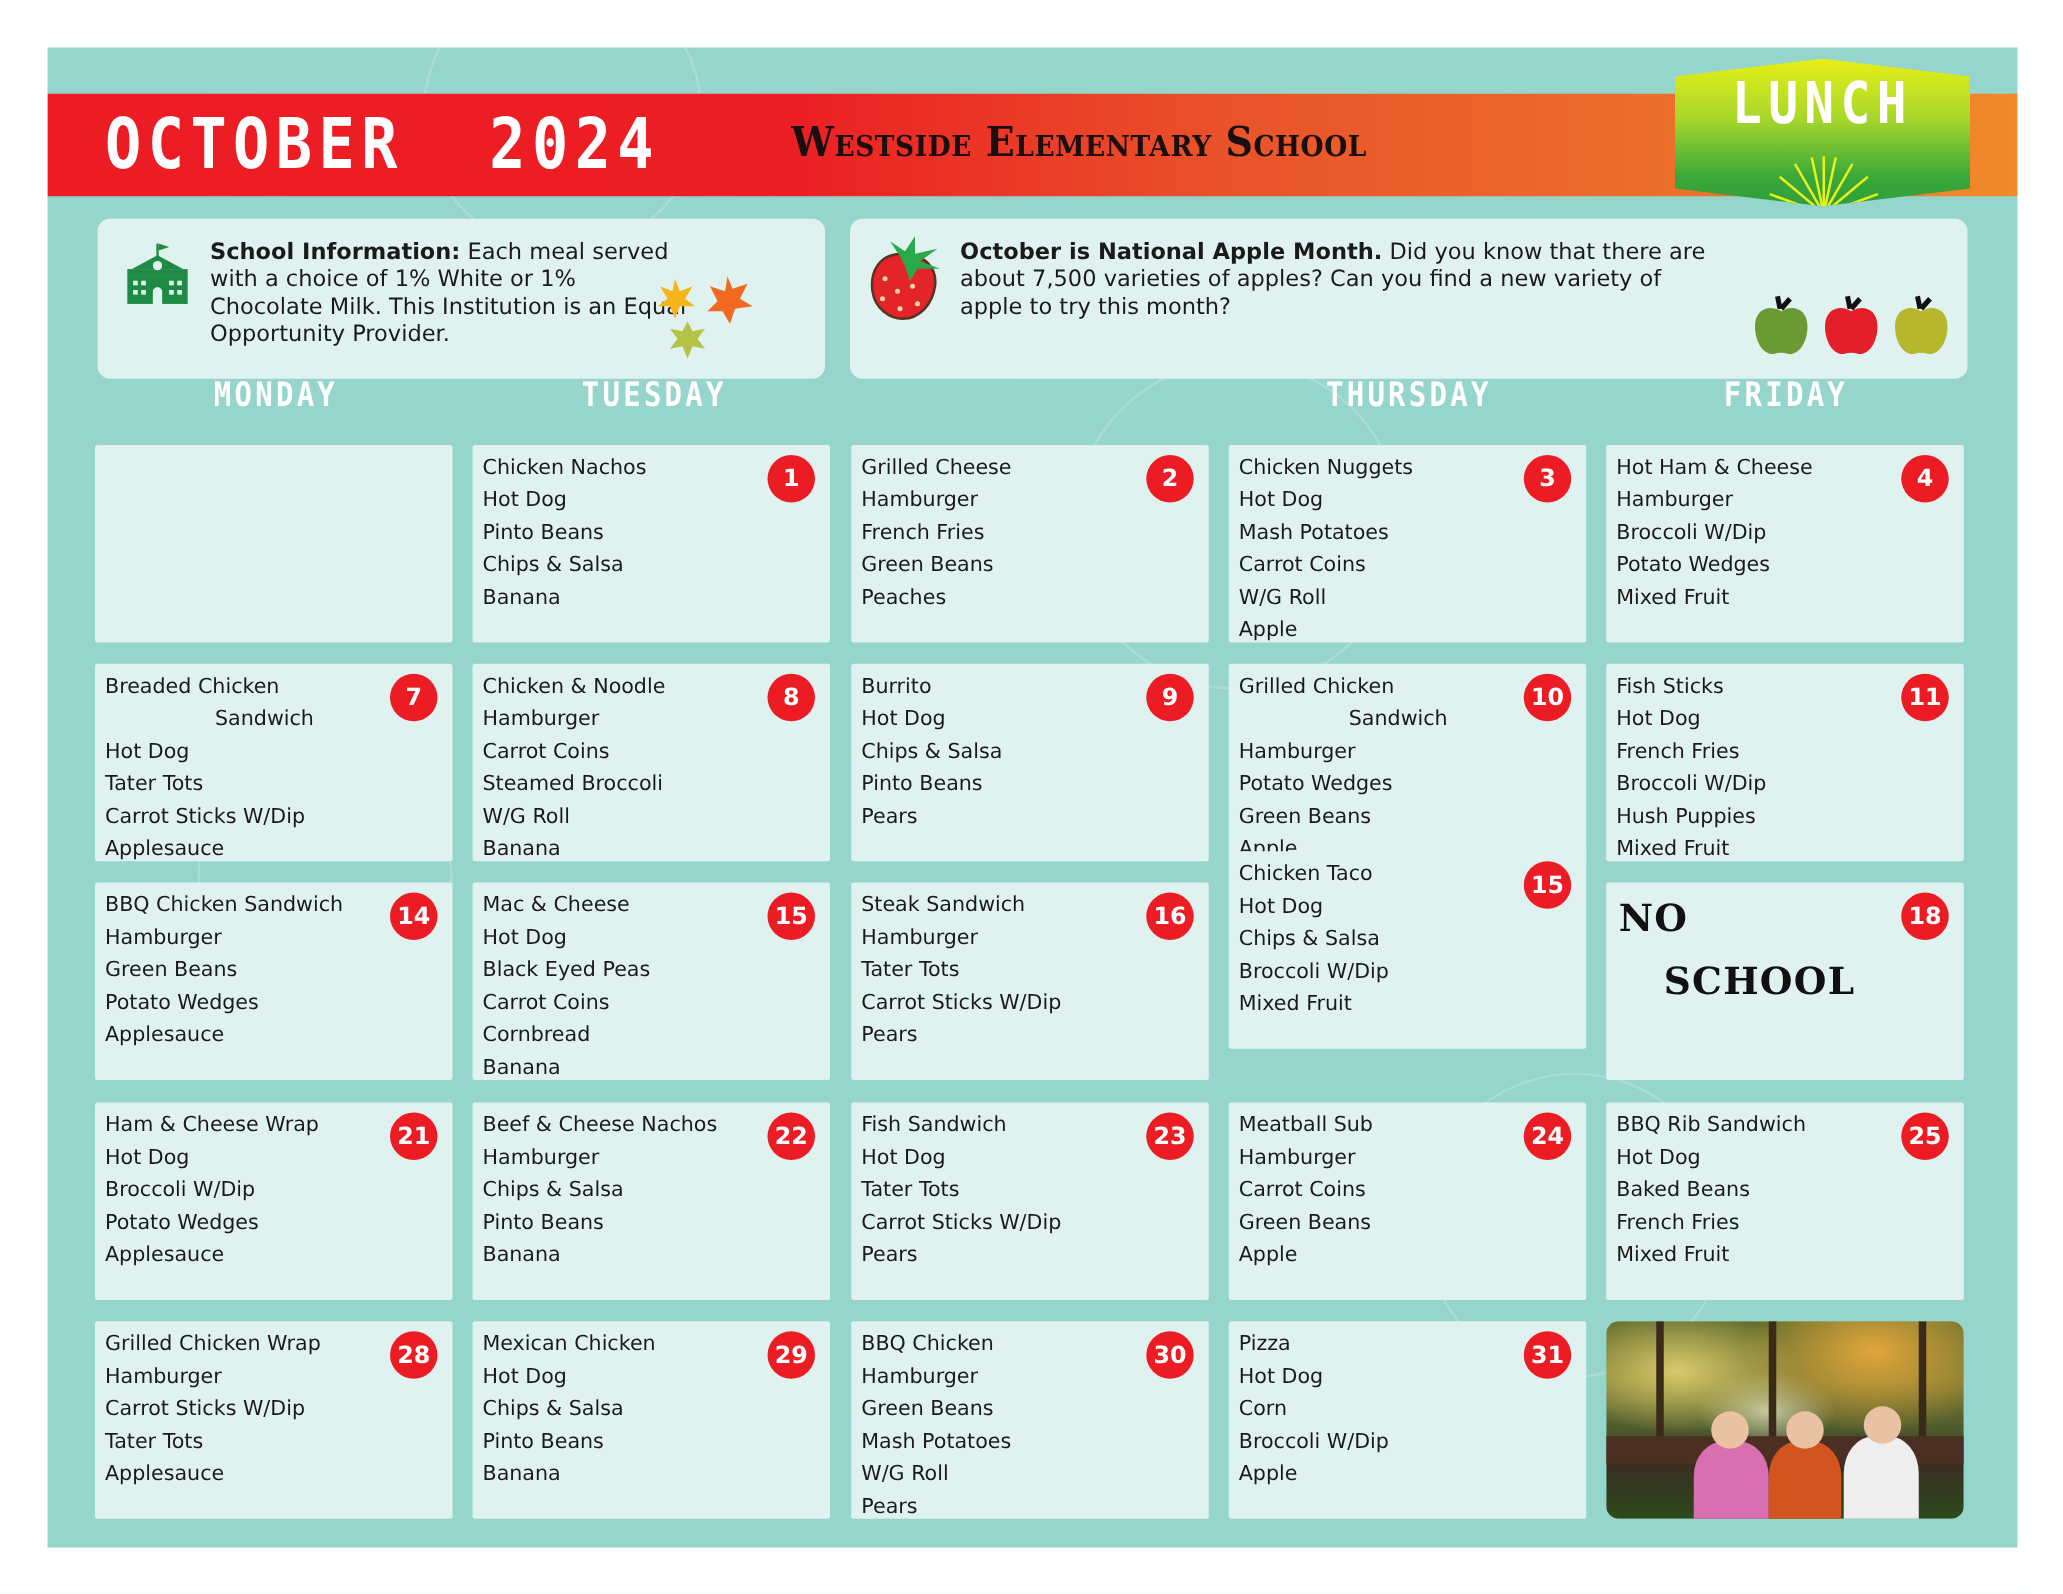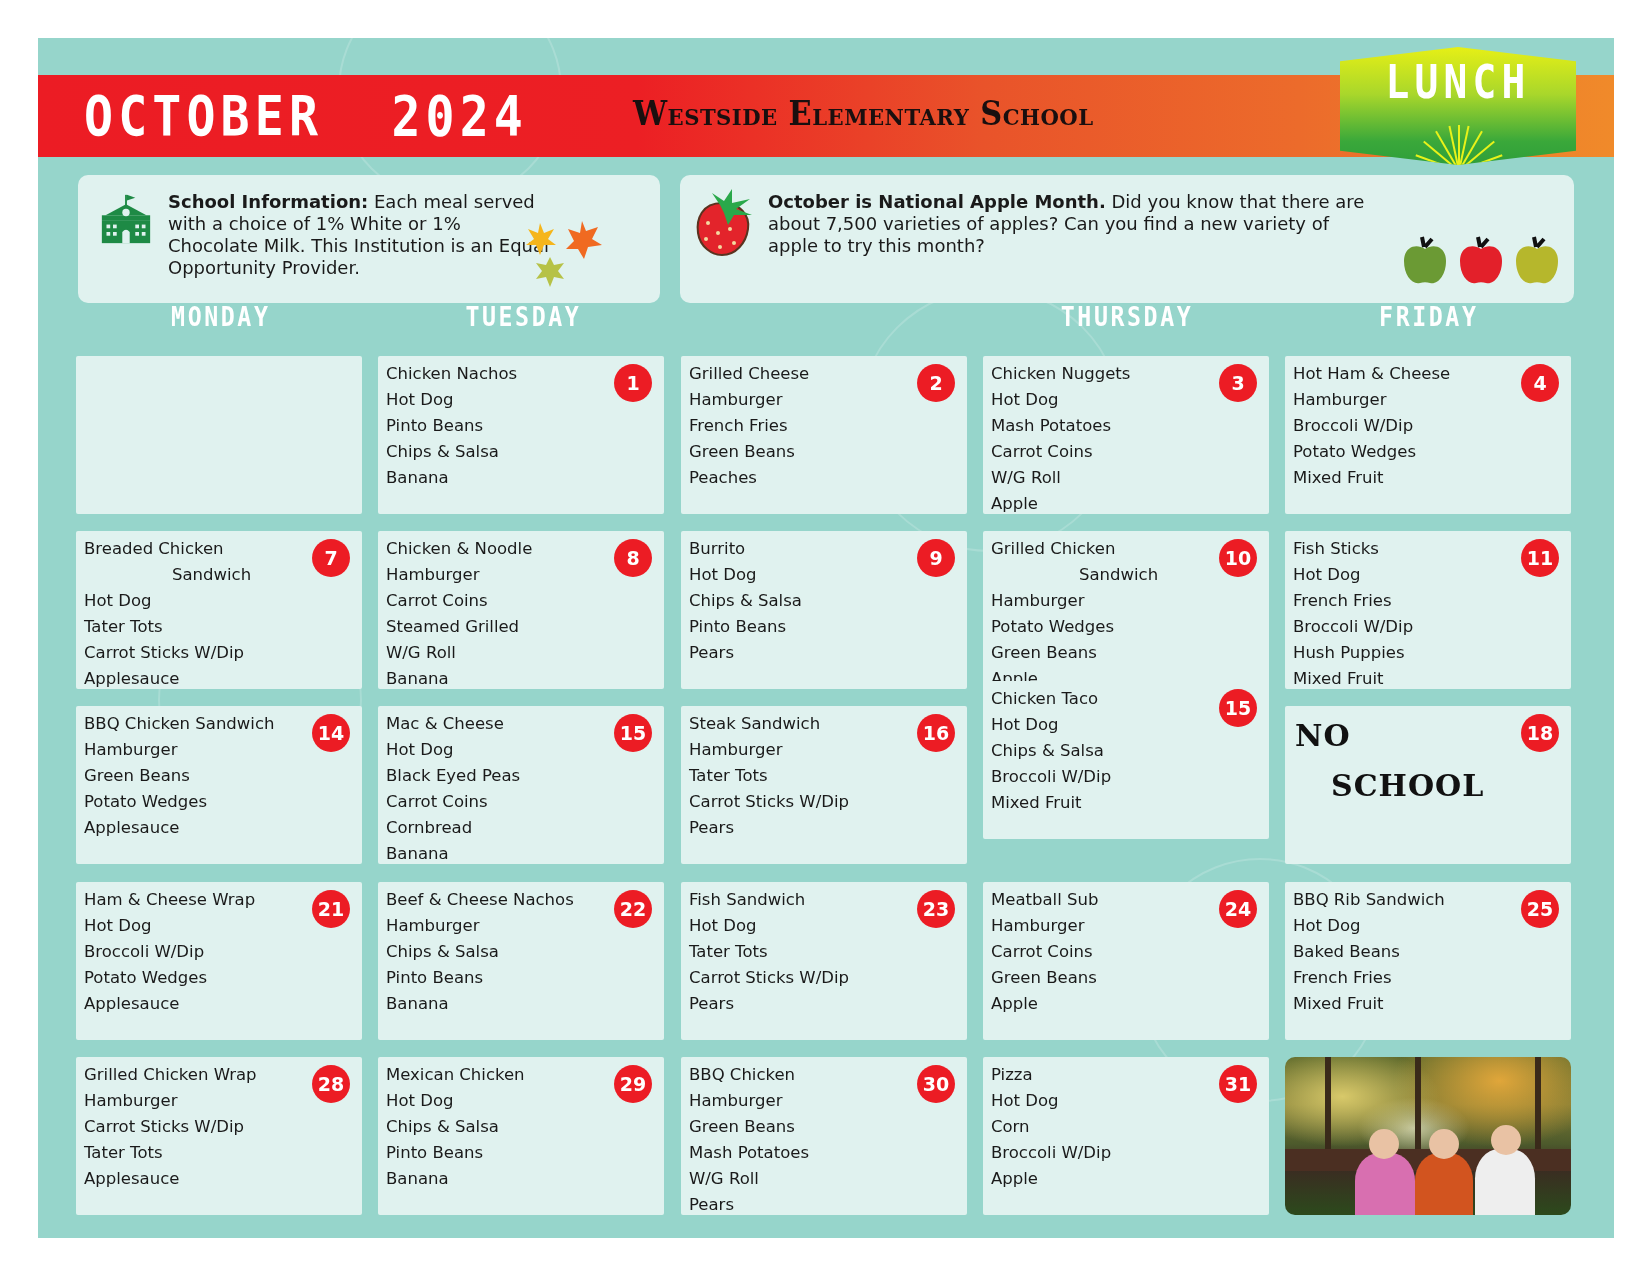--- a/index.html
+++ b/index.html
@@ -192,21 +192,21 @@
           <li>Carrot Sticks W/Dip</li>
           <li>Applesauce</li>
         </ul>
         <div class="daynum">7</div>
       </div>
       <div class="cell" style="left: 340px; top: 493px;">
         <ul class="menu">
           <li>Chicken &amp; Noodle</li>
           <li>Hamburger</li>
           <li>Carrot Coins</li>
-          <li>Steamed Grilled</li>
+          <li>Steamed Broccoli</li>
           <li>W/G Roll</li>
           <li>Banana</li>
         </ul>
         <div class="daynum">8</div>
       </div>
       <div class="cell" style="left: 643px; top: 493px;">
         <ul class="menu">
           <li>Burrito</li>
           <li>Hot Dog</li>
           <li>Chips &amp; Salsa</li>

